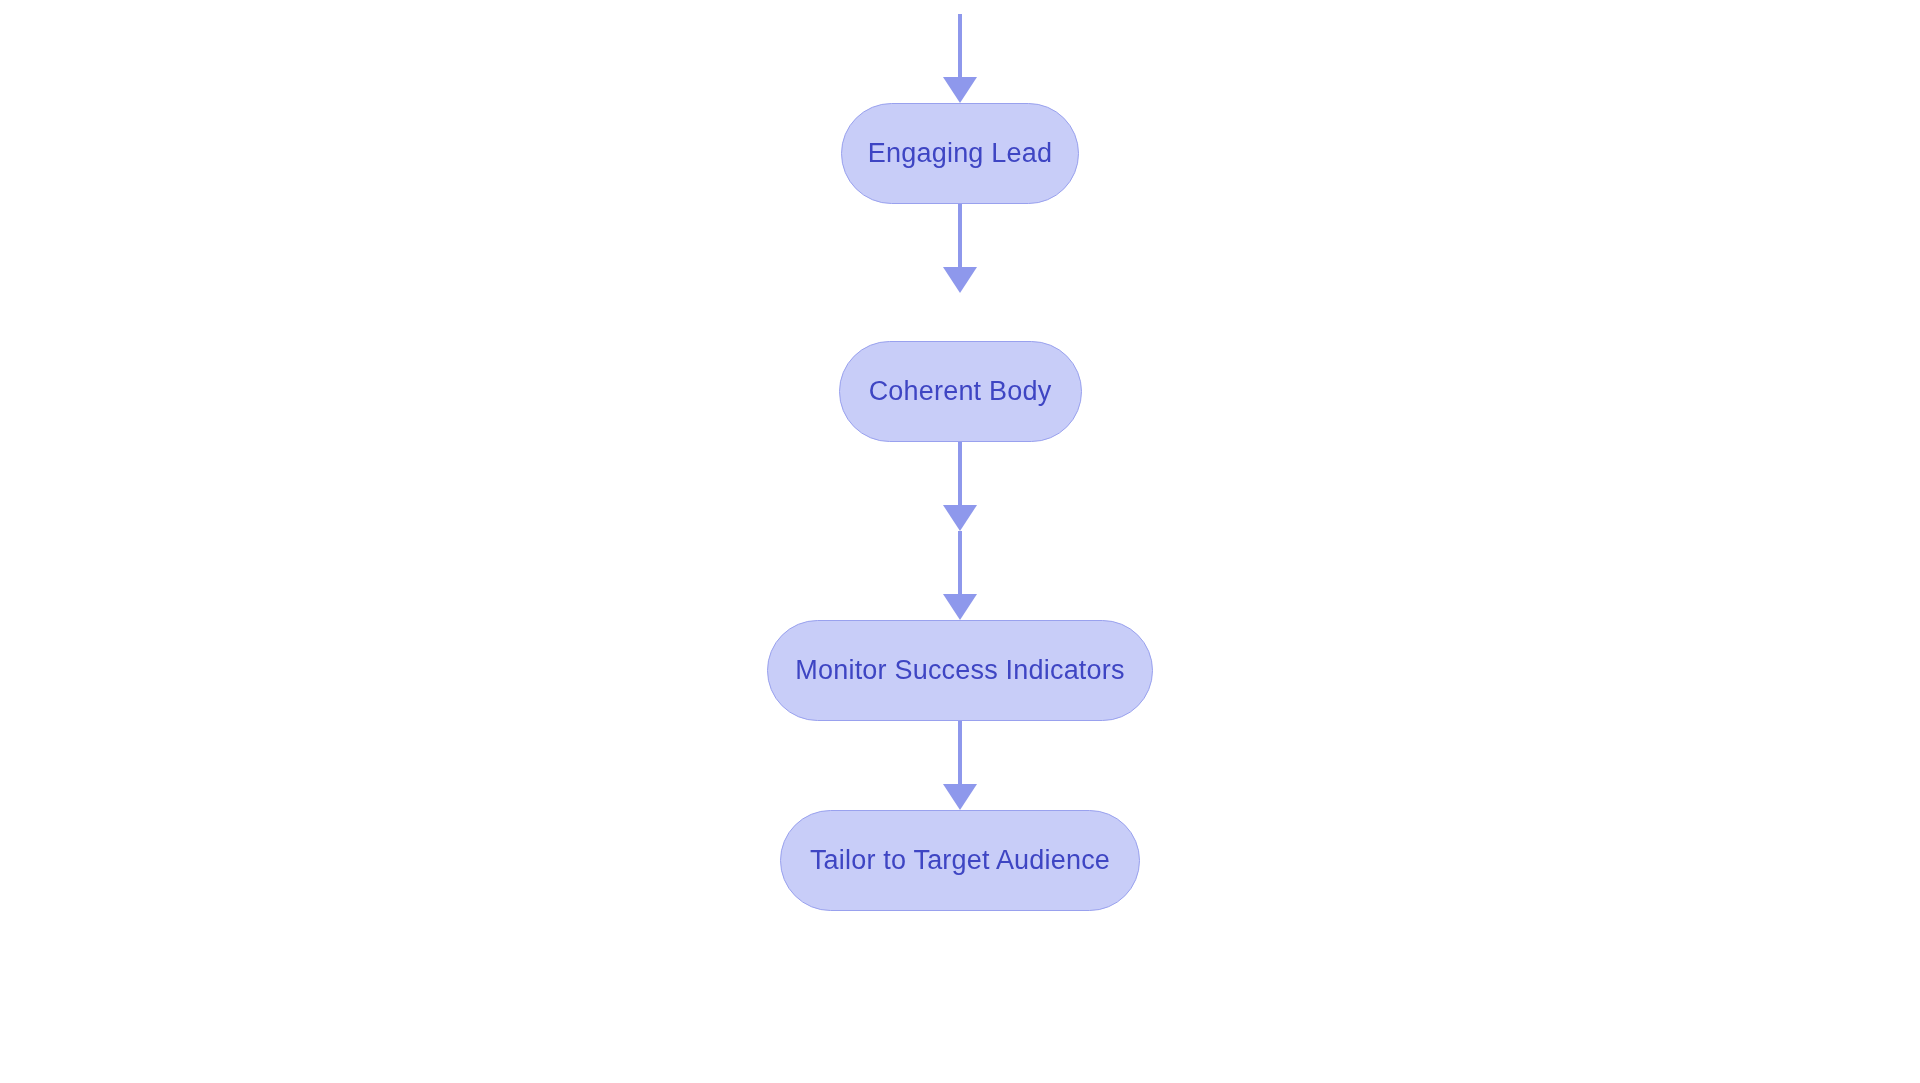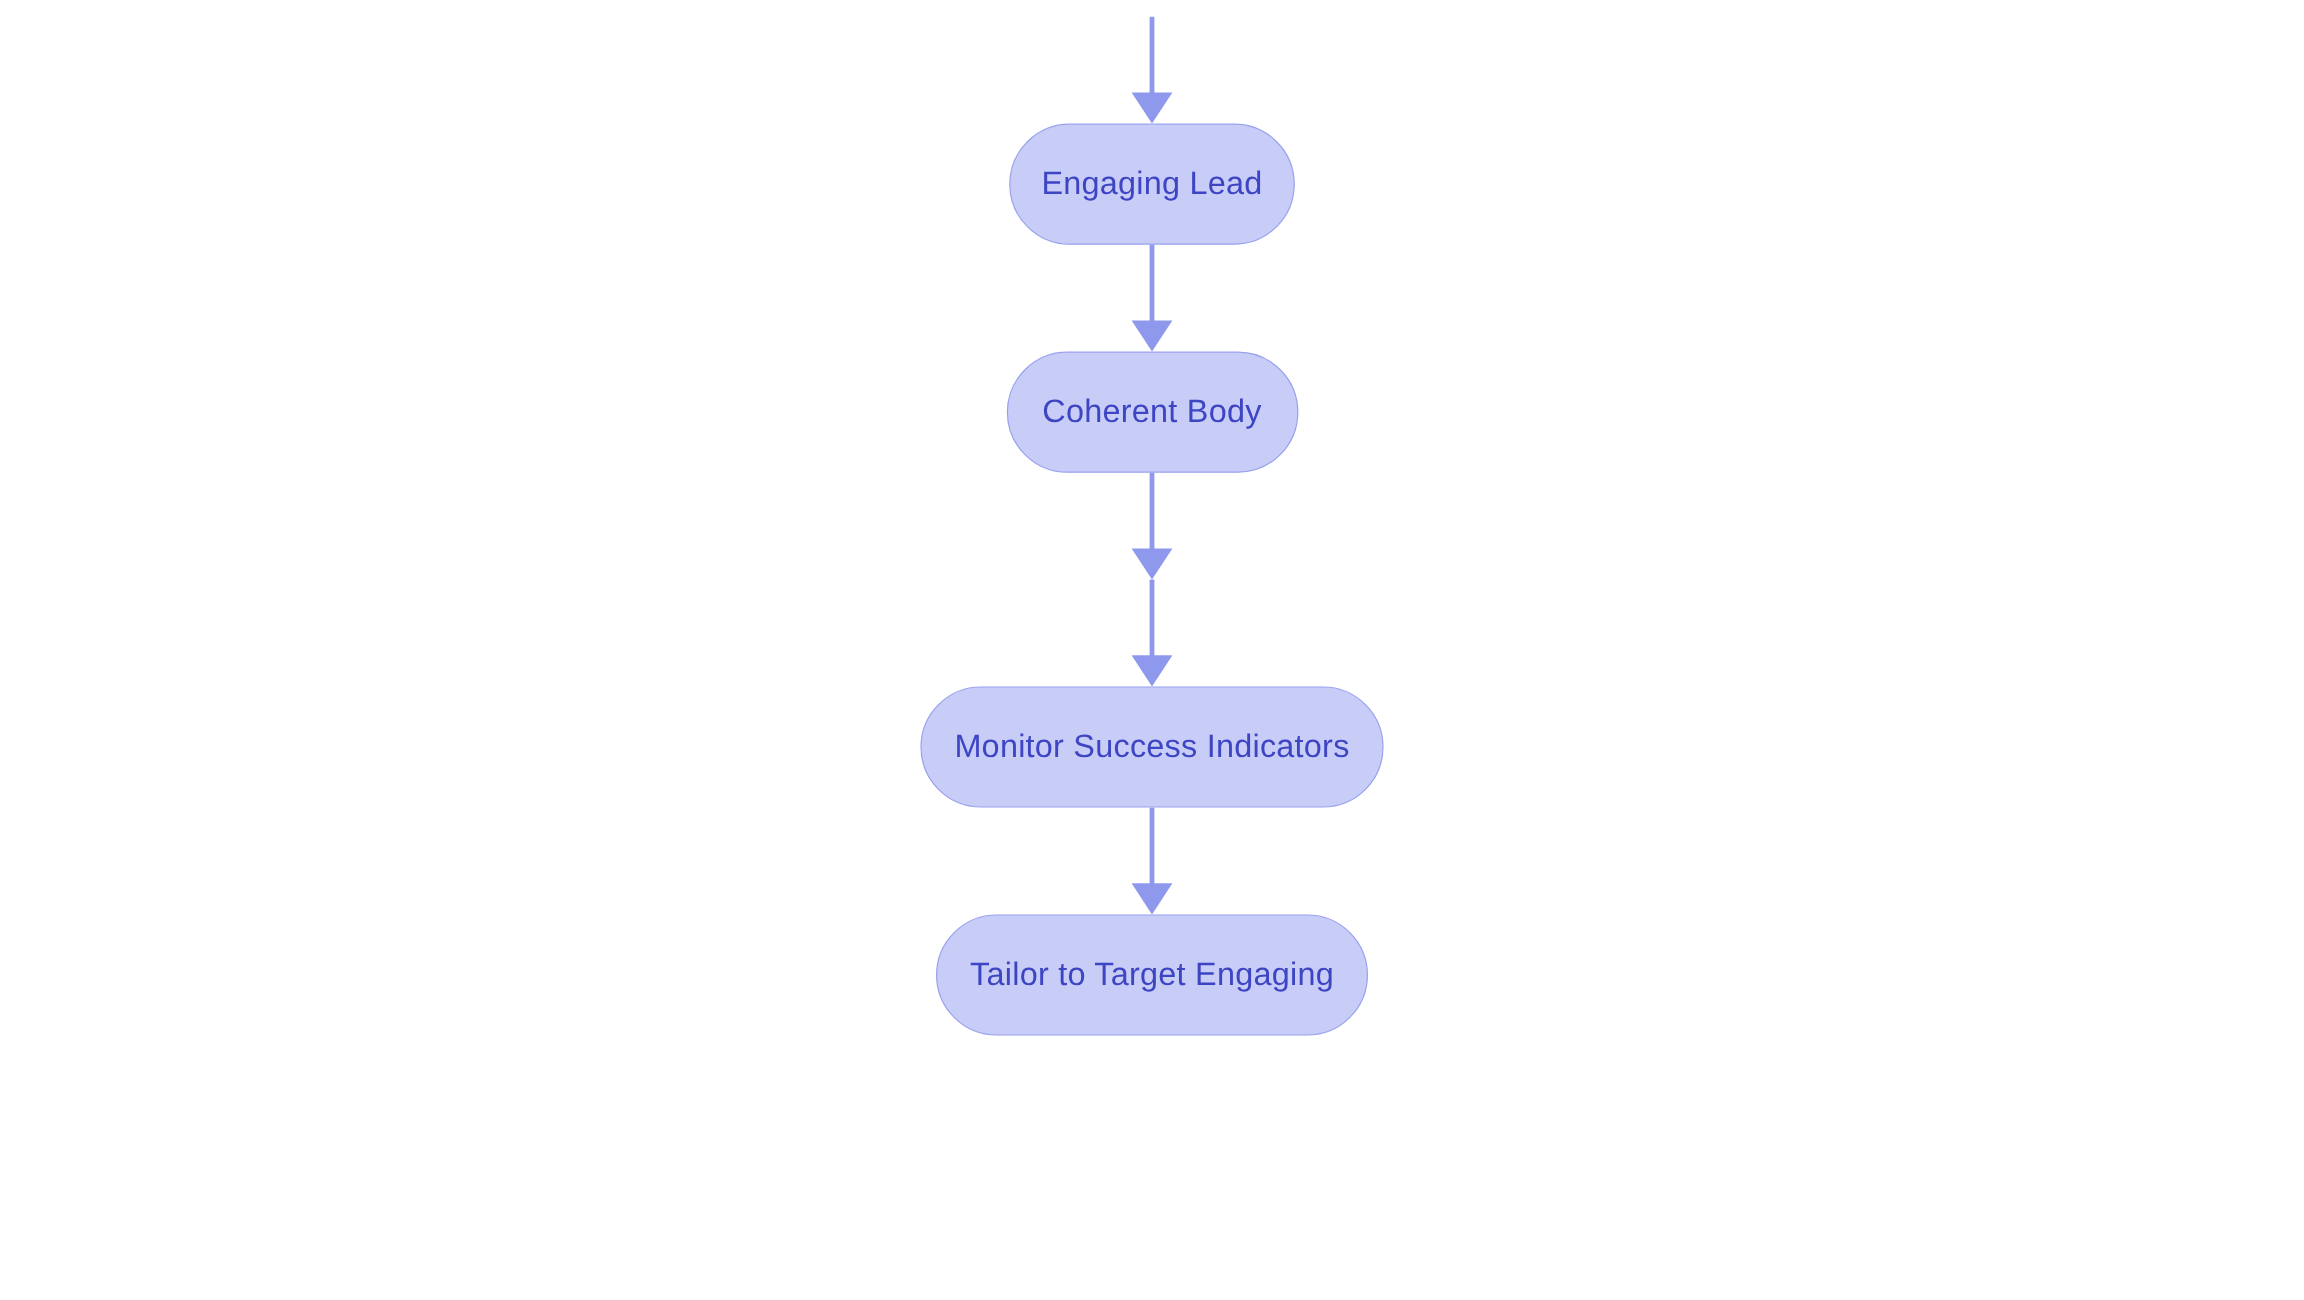--- a/index.html
+++ b/index.html
@@ -27,21 +27,21 @@
     display: flex;
     align-items: center;
     justify-content: center;
     font-size: 27px;
     letter-spacing: 0.2px;
     flex: 0 0 auto;
     white-space: nowrap;
   }
   .node.w1 { width: 400px; }
   .node.w2 { width: 238px; }
-  .node.w3 { width: 243px; }
+  .node.w3 { width: 243px; margin-top: 48px; }
   .node.w4 { width: 254px; }
   .node.w5 { width: 386px; }
   .node.w6 { width: 360px; }
   .arrow {
     height: 89px;
     display: flex;
     flex-direction: column;
     align-items: center;
     flex: 0 0 auto;
   }
@@ -98,16 +98,16 @@
   <div class="node w5">
     <span>Monitor Success Indicators</span>
   </div>
 
   <div class="arrow">
     <div class="line"></div>
     <div class="head"></div>
   </div>
 
   <div class="node w6">
-    <span>Tailor to Target Engaging</span>
+    <span>Tailor to Target Audience</span>
   </div>
 
 </div>
 
 </body></html>

